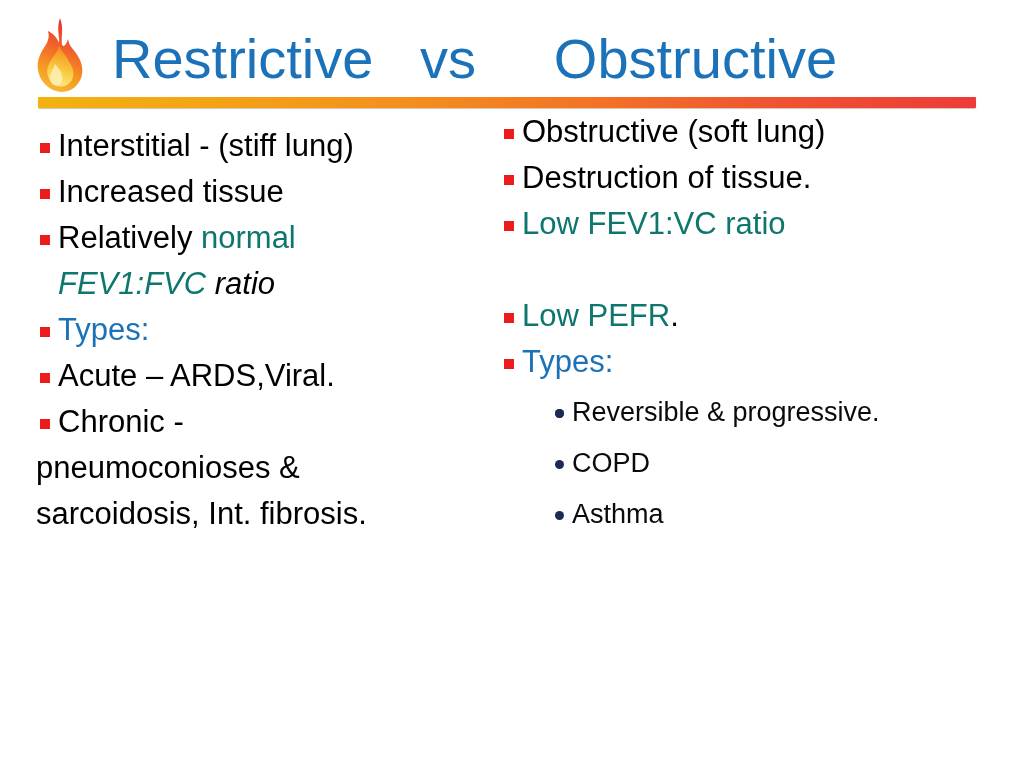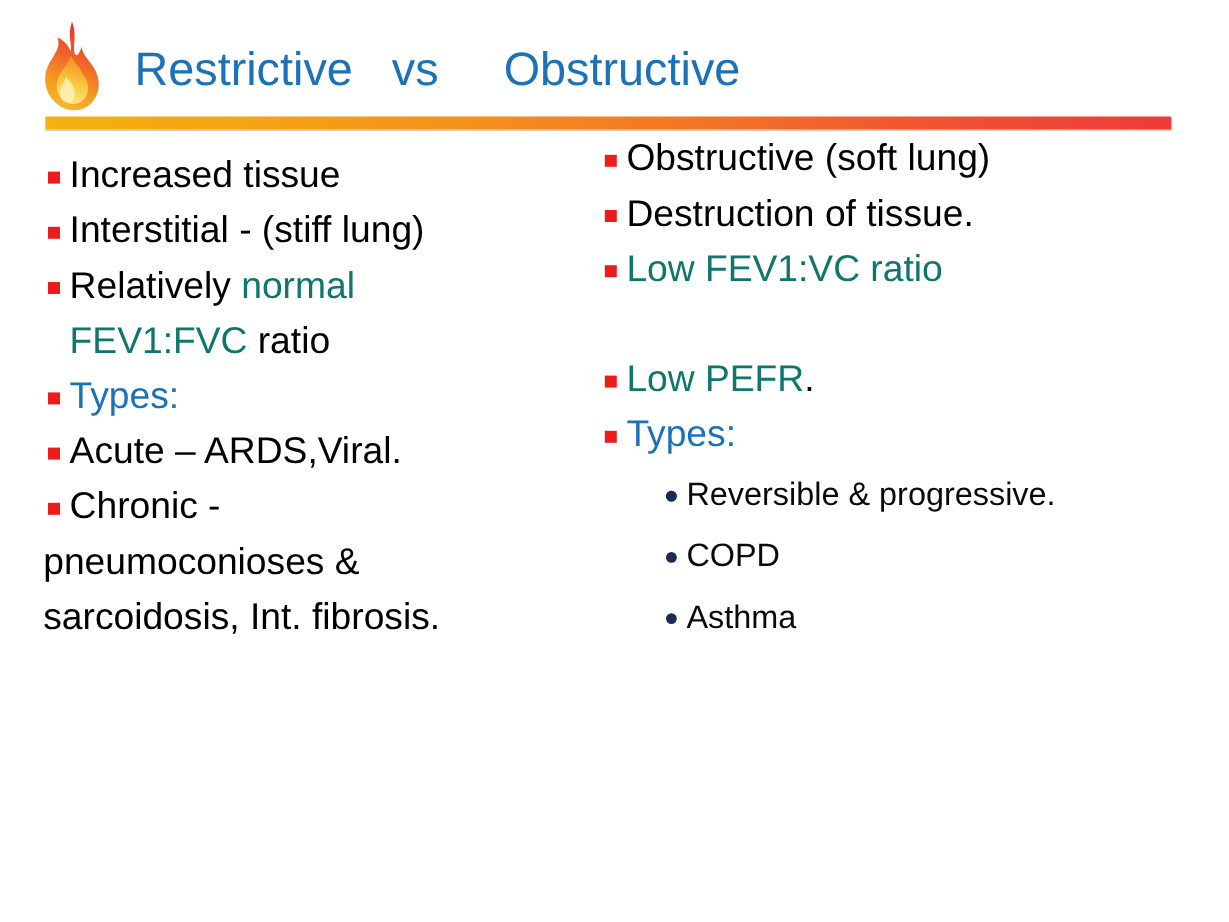--- a/index.html
+++ b/index.html
@@ -28,21 +28,21 @@
     position: absolute;
     left: 26px;
     top: 16px;
     width: 64px;
     height: 82px;
   }
   #slide-title {
     position: absolute;
     left: 112px;
     top: 29px;
-    font-size: 39px;
+    font-size: 56px;
     line-height: 60px;
     color: #1C72B8;
     white-space: pre;
     letter-spacing: 0px;
   }
   #title-rule {
     position: absolute;
     left: 38px;
     top: 97px;
     width: 938px;
@@ -91,21 +91,21 @@
     height: 10px;
     background: #ED1C1C;
   }
 
   .wrap-line {
     margin: 0 0 6px 0;
     font-size: 31px;
     line-height: 40px;
     color: #000000;
   }
-  .wrap-line.indent-1 { padding-left: 22px; }
+  .wrap-line.indent-1 { padding-left: 22px; font-style: italic; }
 
   .spacer-line {
     height: 46px;
   }
 
   
   .sub-line {
     position: relative;
     padding-left: 72px;
     margin: 0 0 3px 0;
@@ -165,22 +165,22 @@
   </span>
 
   <div id="slide-title">Restrictive   vs     Obstructive</div>
 
   <div id="title-rule"></div>
 </div>
 
 <div id="columns">
 
   <div class="column" id="left-column">
+      <div class="bullet-line"><span class="sq-marker"></span><span class="t-black">Interstitial - (stiff lung)</span></div>
       <div class="bullet-line"><span class="sq-marker"></span><span class="t-black">Increased tissue</span></div>
-      <div class="bullet-line"><span class="sq-marker"></span><span class="t-black">Interstitial - (stiff lung)</span></div>
       <div class="bullet-line"><span class="sq-marker"></span><span class="t-black">Relatively </span><span class="t-orange">normal</span></div>
       <div class="wrap-line indent-1"><span class="t-orange">FEV1:FVC</span><span class="t-black"> ratio</span></div>
       <div class="bullet-line"><span class="sq-marker"></span><span class="t-blue">Types:</span></div>
       <div class="bullet-line"><span class="sq-marker"></span><span class="t-black">Acute – ARDS,Viral.</span></div>
       <div class="bullet-line"><span class="sq-marker"></span><span class="t-black">Chronic -</span></div>
       <div class="wrap-line"><span class="t-black">pneumoconioses &amp;</span></div>
       <div class="wrap-line"><span class="t-black">sarcoidosis, Int. fibrosis.</span></div>
     </div>
 
   <div class="column" id="right-column">

